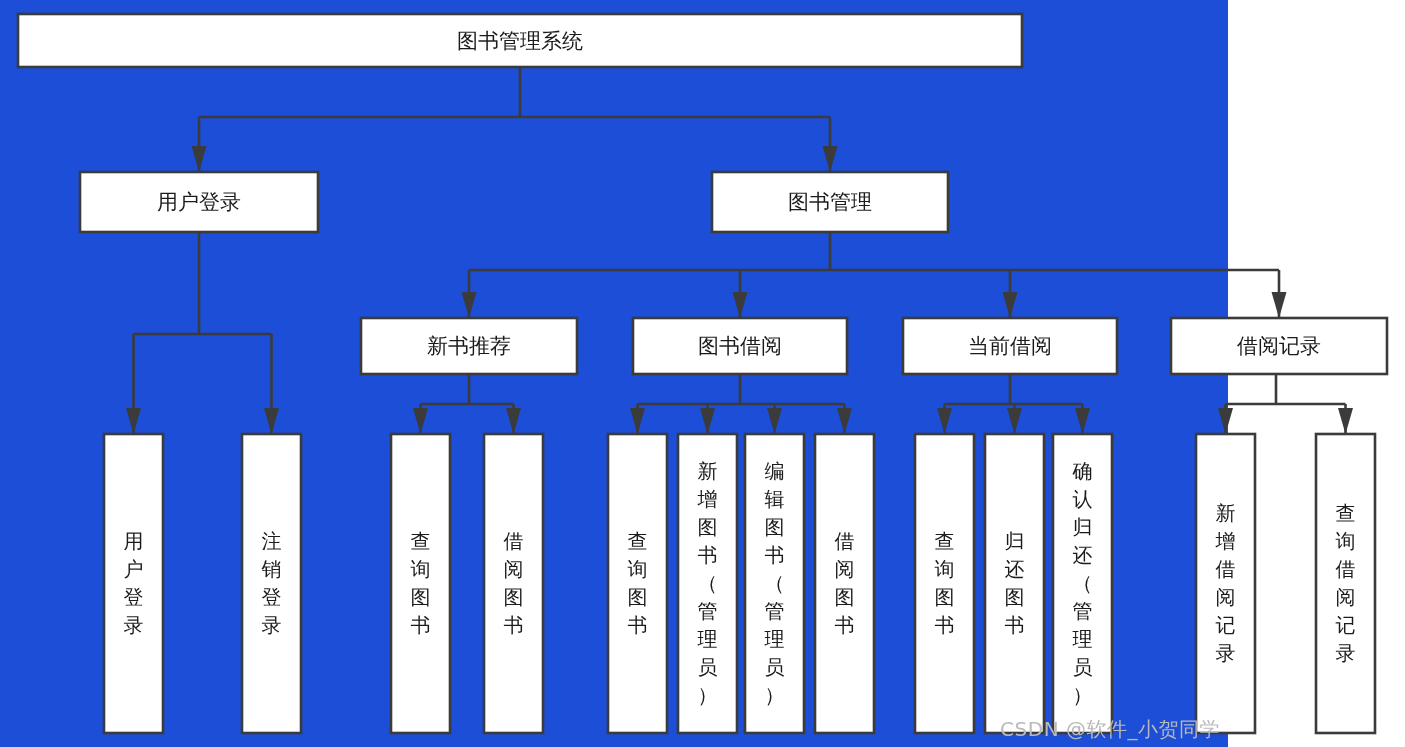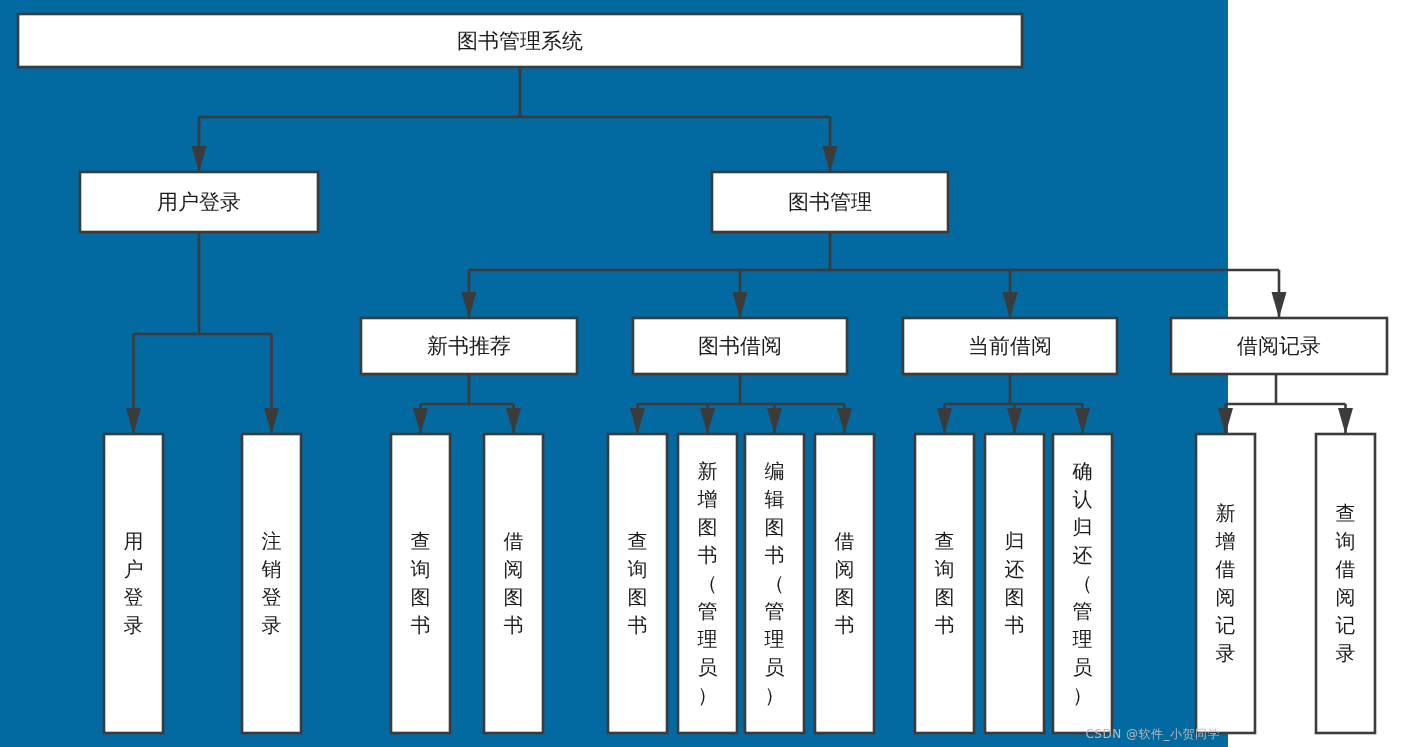--- a/index.html
+++ b/index.html
@@ -1,41 +1,41 @@
 <!DOCTYPE html>
 <html><head>
 <meta charset="utf-8">
 <title>图书管理系统 功能结构图</title>
 <style>
   html,body{margin:0;padding:0;background:#ffffff;}
   body{
     font-family:"DejaVu Sans","Liberation Sans",sans-serif;
     width:1405px;height:747px;overflow:hidden;
   }
-  #diagram-root{position:relative;width:1228px;height:747px;background:#0369a1;}
+  #diagram-root{position:relative;width:1228px;height:747px;background:#1d4ed8;}
   svg#flowchart{position:absolute;left:0;top:0;width:1405px;height:747px;display:block;}
 
   .node-box{fill:#ffffff;stroke:#3b3b3b;stroke-width:2.6;}
   .connector{stroke:#3b3b3b;stroke-width:2.6;fill:none;stroke-linecap:butt;}
   .arrow-head{fill:#3b3b3b;stroke:none;}
 
   .node-label{
     font-family:"DejaVu Sans","Liberation Sans",sans-serif;
     fill:#1b1b1b;
     dominant-baseline:middle;
     text-anchor:middle;
   }
   .label-h{font-size:21px;}
   .label-v-char{font-size:20px;text-anchor:middle;dominant-baseline:middle;}
 
   .watermark{
     position:absolute;
     right:8px;bottom:4px;
     font-family:"DejaVu Sans","Liberation Sans",sans-serif;
-    font-size:12px;
+    font-size:20px;
     color:#b9b9b9;
     letter-spacing:0.5px;
     white-space:nowrap;
     pointer-events:none;
     user-select:none;
   }
 </style>
 </head>
 <body>
 

